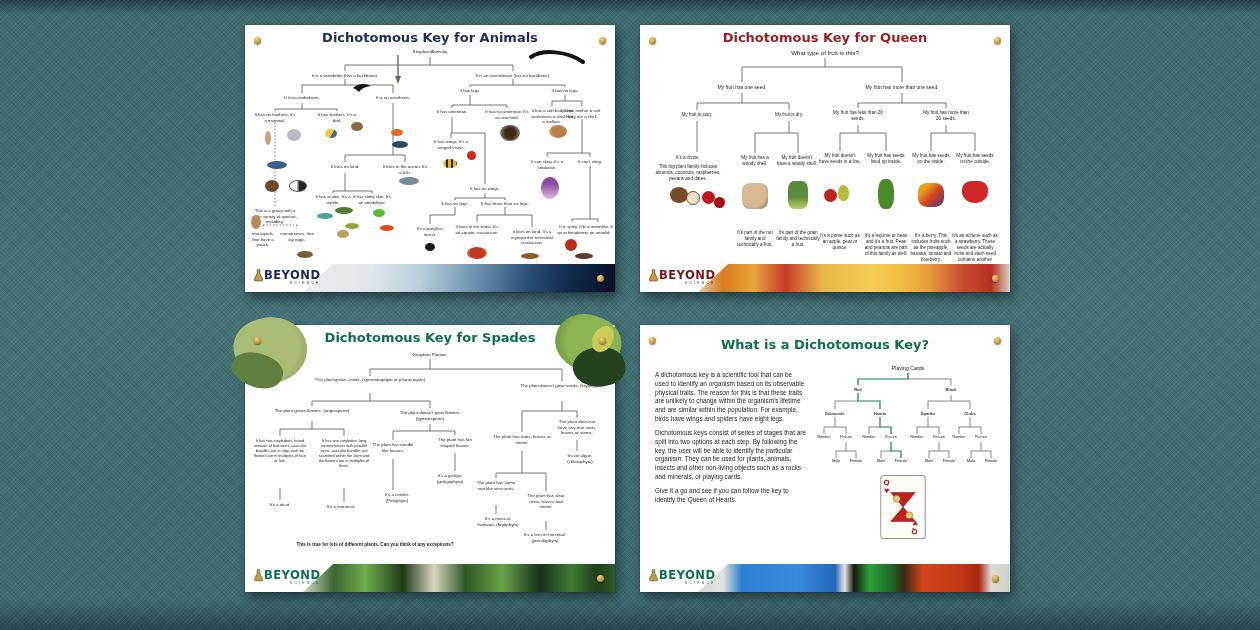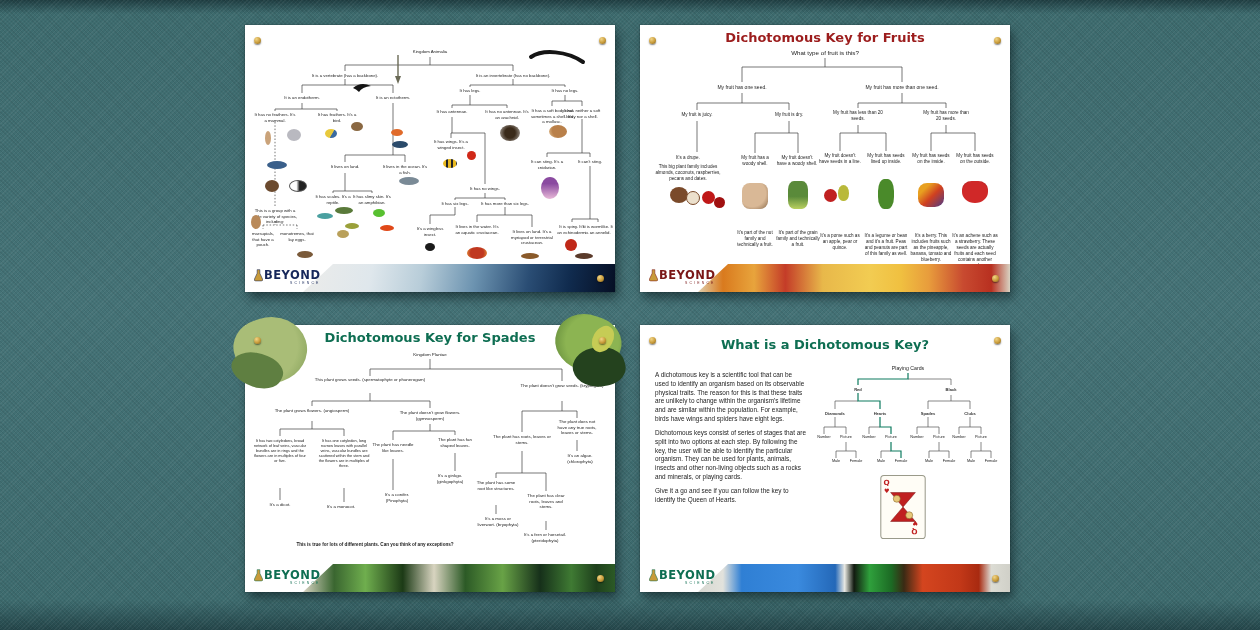--- a/index.html
+++ b/index.html
@@ -50,20 +50,21 @@
   .text-block{position:absolute;left:15px;top:46px;width:152px;font-size:6.4px;line-height:1.38;color:#1d1d1d;z-index:2;}
   .cardlbl{font-weight:bold;color:#333;}
 </style>
 </head>
 <body>
 
 <div class="poster animals" style="left:245px;top:25px;">
   <div class="pin" style="left:9px;top:12px;"></div>
   <div class="pin" style="left:354px;top:12px;"></div>
   <div class="pin" style="left:352px;top:250px;"></div>
+  <h2 class="ptitle" style="color:#1b2d5e;">Dichotomous Key for Animals</h2>
 
   <svg class="lines" viewBox="0 0 370 267">
     <g stroke="#3c3c3c" stroke-width="0.7" fill="none">
       <path d="M185,32 V40 M100,40 H268 M100,40 V46 M268,40 V46"></path>
       <path d="M100,54 V60 M57,60 H148 M57,60 V68 M148,60 V68"></path>
       <path d="M57,78 V84 M30,84 H92 M30,84 V86 M92,84 V86"></path>
       <path d="M148,78 V130 M100,130 H160 M100,130 V137 M160,130 V137"></path>
       <path d="M100,148 V166 M88,166 H127 M88,166 V168 M127,166 V168"></path>
       <path d="M268,54 V60 M225,60 H320 M225,60 V62 M320,60 V62"></path>
       <path d="M225,70 V80 M207,80 H262 M207,80 V83 M262,80 V83"></path>
@@ -152,21 +153,21 @@
     </div>
     <span class="logo-sub">SCIENCE</span>
   </div>
   <div class="strip" style="background:linear-gradient(100deg,#ececea 0%,#dfe7ec 22%,#b8cdd9 38%,#6c93b0 55%,#2a4d74 72%,#102b4e 85%,#060f24 100%);"></div>
 </div>
 
 <div class="poster fruits" style="left:640px;top:25px;">
   <div class="pin" style="left:9px;top:12px;"></div>
   <div class="pin" style="left:354px;top:12px;"></div>
   <div class="pin" style="left:352px;top:250px;"></div>
-  <h2 class="ptitle" style="color:#9c1d1d;">Dichotomous Key for Fruits</h2>
+  <h2 class="ptitle" style="color:#9c1d1d;">Dichotomous Key for Queen</h2>
 
   <svg class="lines" viewBox="0 0 370 267">
     <g stroke="#3c3c3c" stroke-width="0.7" fill="none">
       <path d="M185,33 V42 M102,42 H262 M102,42 V57 M262,42 V57"></path>
       <path d="M102,68 V78 M57,78 H149 M57,78 V85 M149,78 V85"></path>
       <path d="M262,68 V78 M218,78 H306 M218,78 V83 M306,78 V83"></path>
       <path d="M57,96 V127"></path>
       <path d="M149,96 V108 M115,108 H158 M115,108 V128 M158,108 V128"></path>
       <path d="M218,100 V108 M200,108 H246 M200,108 V126 M246,108 V126"></path>
       <path d="M306,100 V108 M291,108 H335 M291,108 V126 M335,108 V126"></path>

